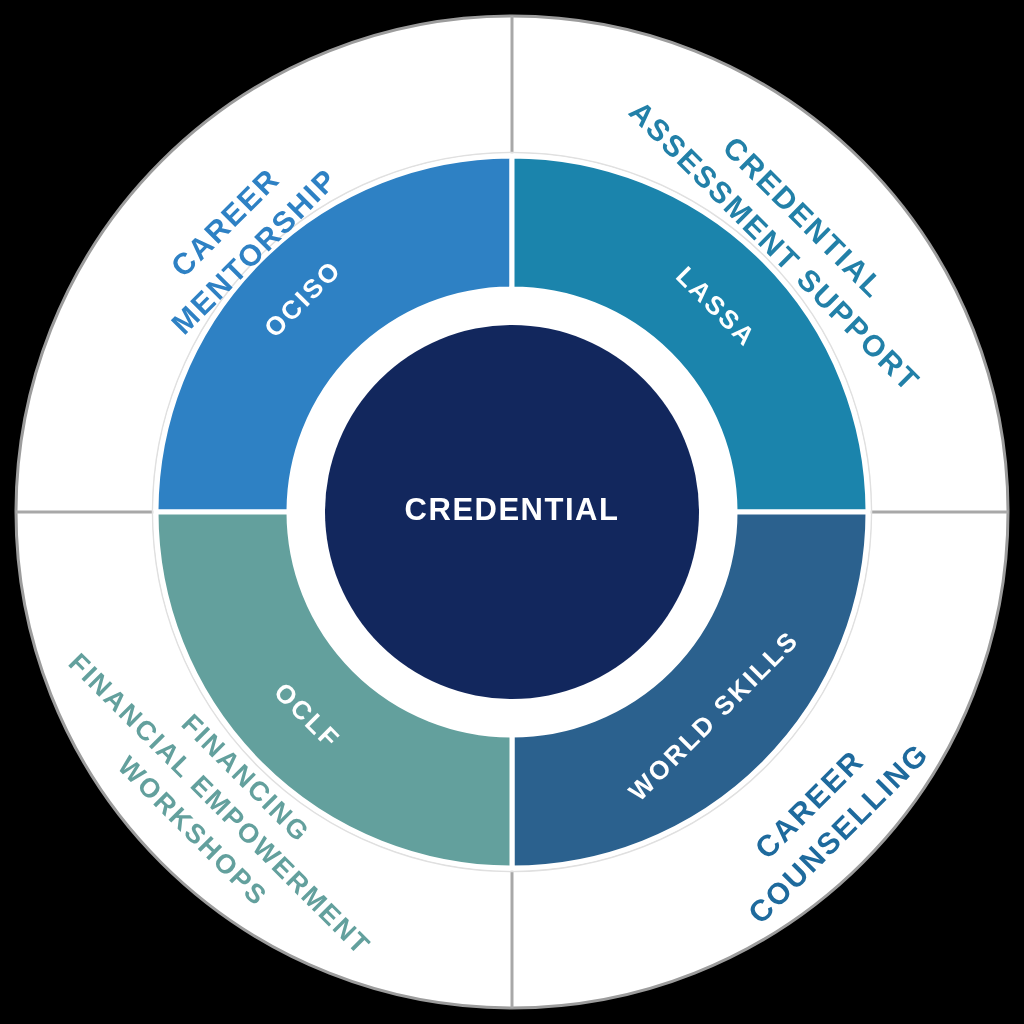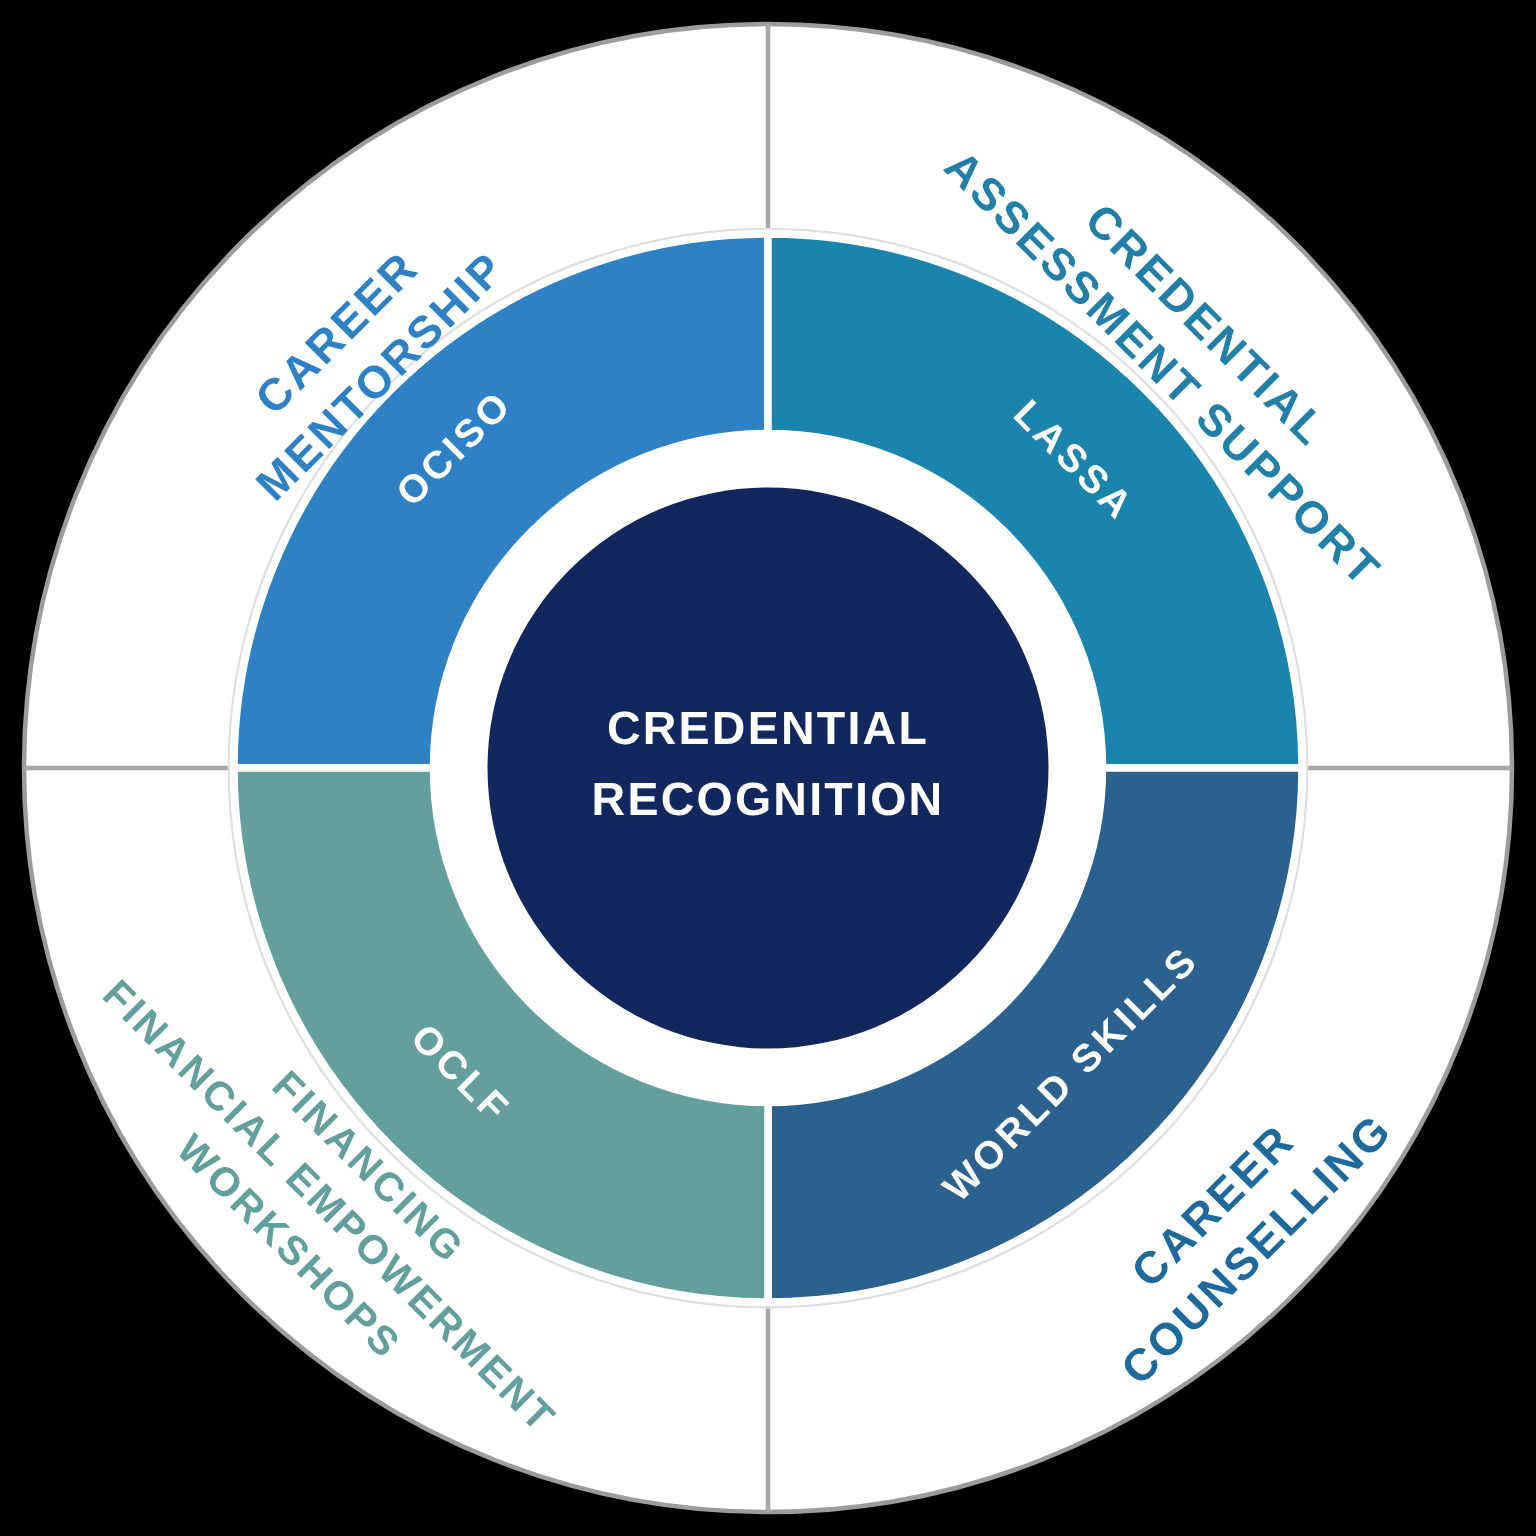--- a/index.html
+++ b/index.html
@@ -89,21 +89,20 @@
     <path d="M 868 512 A 356 356 0 0 1 512 868 L 512 735 A 223 223 0 0 0 735 512 Z" fill="#2B618E" stroke="#ffffff" stroke-width="5"></path>
     <path d="M 512 868 A 356 356 0 0 1 156 512 L 289 512 A 223 223 0 0 0 512 735 Z" fill="#63A09D" stroke="#ffffff" stroke-width="5"></path>
 
     <circle cx="512" cy="512" r="199" fill="#ffffff"></circle>
 
     <circle cx="512" cy="512" r="187" fill="#12275D"></circle>
   </svg>
 
   <div class="label center-label">
     <span>CREDENTIAL</span>
-    <span>RECOGNITION</span>
   </div>
 
   <div class="label outer-label tl" style="color: rgb(46, 129, 196);">
     <span>CAREER</span>
     <span>MENTORSHIP</span>
   </div>
 
   <div class="label outer-label tr" style="color: rgb(34, 128, 168);">
     <span>CREDENTIAL</span>
     <span>ASSESSMENT SUPPORT</span>

